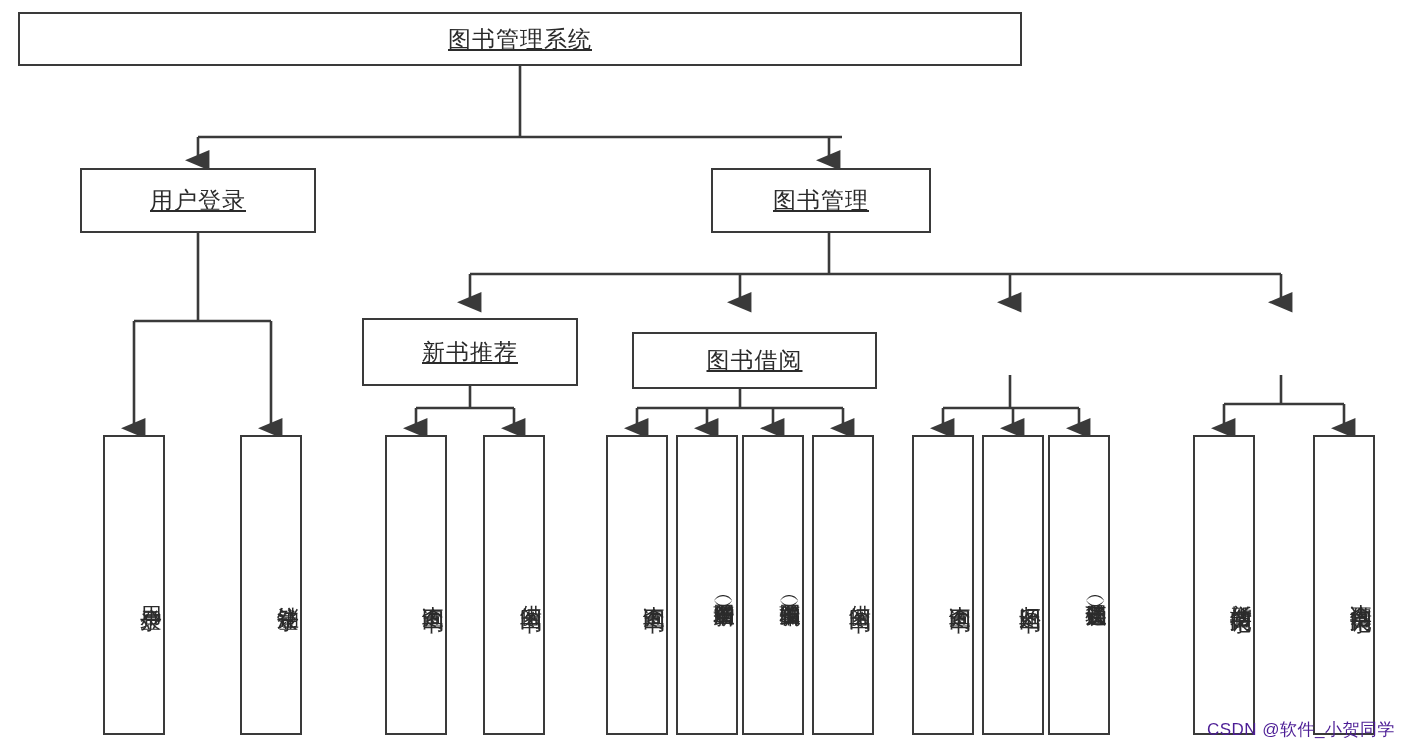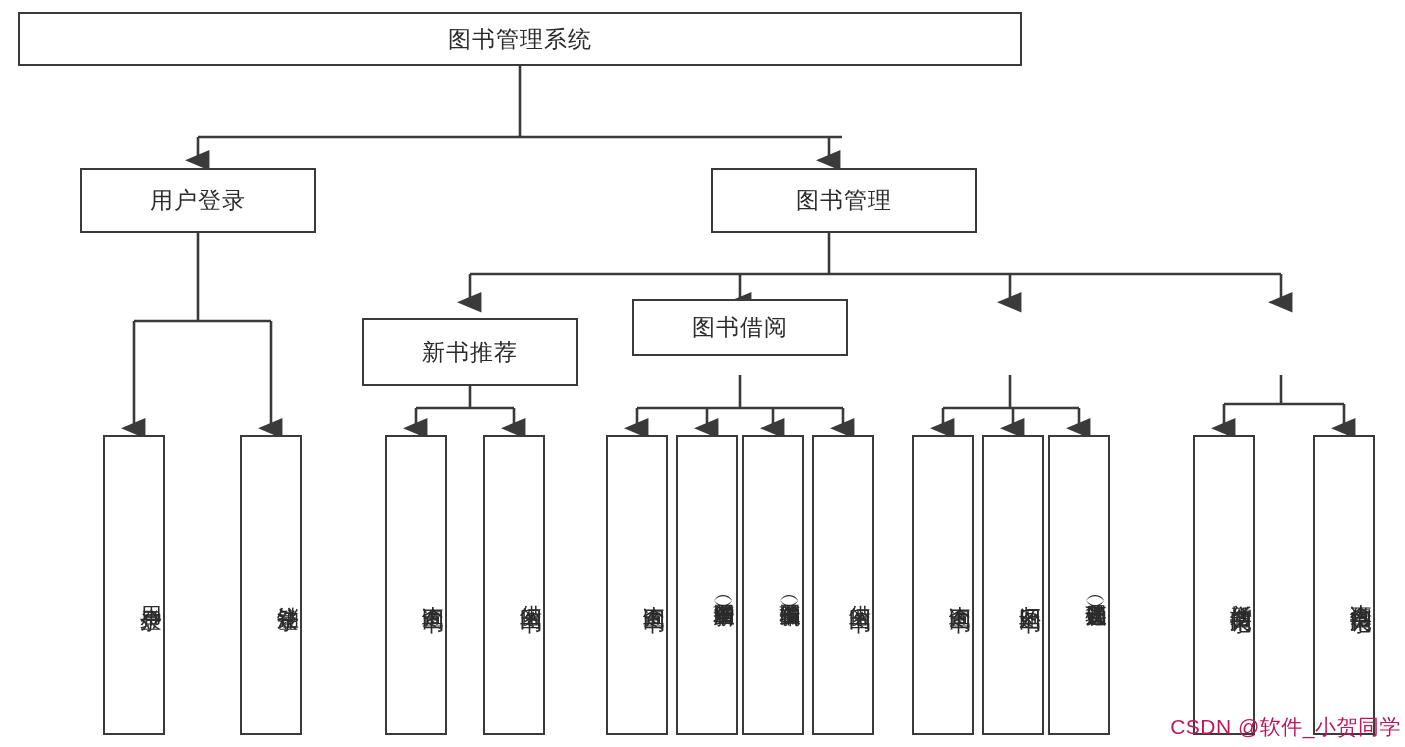--- a/index.html
+++ b/index.html
@@ -34,43 +34,44 @@
     display: flex;
     align-items: center;
     justify-content: center;
     color: #2b2b2b;
   }
   .node-h {
     font-size: 23px;
     letter-spacing: 1px;
     line-height: 1;
     white-space: nowrap;
+    text-decoration: underline;
   }
   .node-v {
     writing-mode: vertical-rl;
     text-orientation: upright;
     font-size: 22px;
     line-height: 1.12;
     letter-spacing: 2px;
     align-items: flex-start;
     justify-content: center;
     padding-top: 14px;
     white-space: normal;
   }
   .node-v.tall-text {
     font-size: 21px;
     letter-spacing: 0px;
     padding-top: 6px;
   }
   #watermark {
     position: absolute;
-    right: 4px;
+    right: 10px;
     bottom: 6px;
-    font-size: 21px;
-    color: #be185d;
+    font-size: 17px;
+    color: #4c1d95;
     letter-spacing: 0.5px;
     white-space: nowrap;
     user-select: none;
   }
 </style>
 </head>
 <body>
 
 <div id="diagram-root">
 
@@ -120,24 +121,24 @@
       <path d="M1281,375 L1281,404"></path>
       <path d="M1224,404 L1344,404"></path>
       <path d="M1224,404 L1224,428" marker-end="url(#arrow)"></path>
       <path d="M1344,404 L1344,428" marker-end="url(#arrow)"></path>
     </g>
   </svg>
 
   <div class="node node-h" style="left:18px; top:12px; width:1004px; height:54px;">图书管理系统</div>
 
   <div class="node node-h" style="left:80px; top:168px; width:236px; height:65px;">用户登录</div>
-  <div class="node node-h" style="left:711px; top:168px; width:266px; height:65px;">图书管理</div>
+  <div class="node node-h" style="left:711px; top:168px; width:220px; height:65px;">图书管理</div>
 
   <div class="node node-h" style="left:362px; top:318px; width:216px; height:68px;">新书推荐</div>
-  <div class="node node-h" style="left:632px; top:299px; width:216px; height:57px;">图书借阅</div>
+  <div class="node node-h" style="left:632px; top:332px; width:245px; height:57px;">图书借阅</div>
 
   <div class="node node-v" style="left:103px; top:435px; width:62px; height:300px;">用户登录</div>
   <div class="node node-v" style="left:240px; top:435px; width:62px; height:300px;">注销登录</div>
 
   <div class="node node-v" style="left:385px; top:435px; width:62px; height:300px;">查询图书</div>
   <div class="node node-v" style="left:483px; top:435px; width:62px; height:300px;">借阅图书</div>
 
   <div class="node node-v" style="left:606px; top:435px; width:62px; height:300px;">查询图书</div>
   <div class="node node-v tall-text" style="left:676px; top:435px; width:62px; height:300px;">新增图书（管理员）</div>
   <div class="node node-v tall-text" style="left:742px; top:435px; width:62px; height:300px;">编辑图书（管理员）</div>

